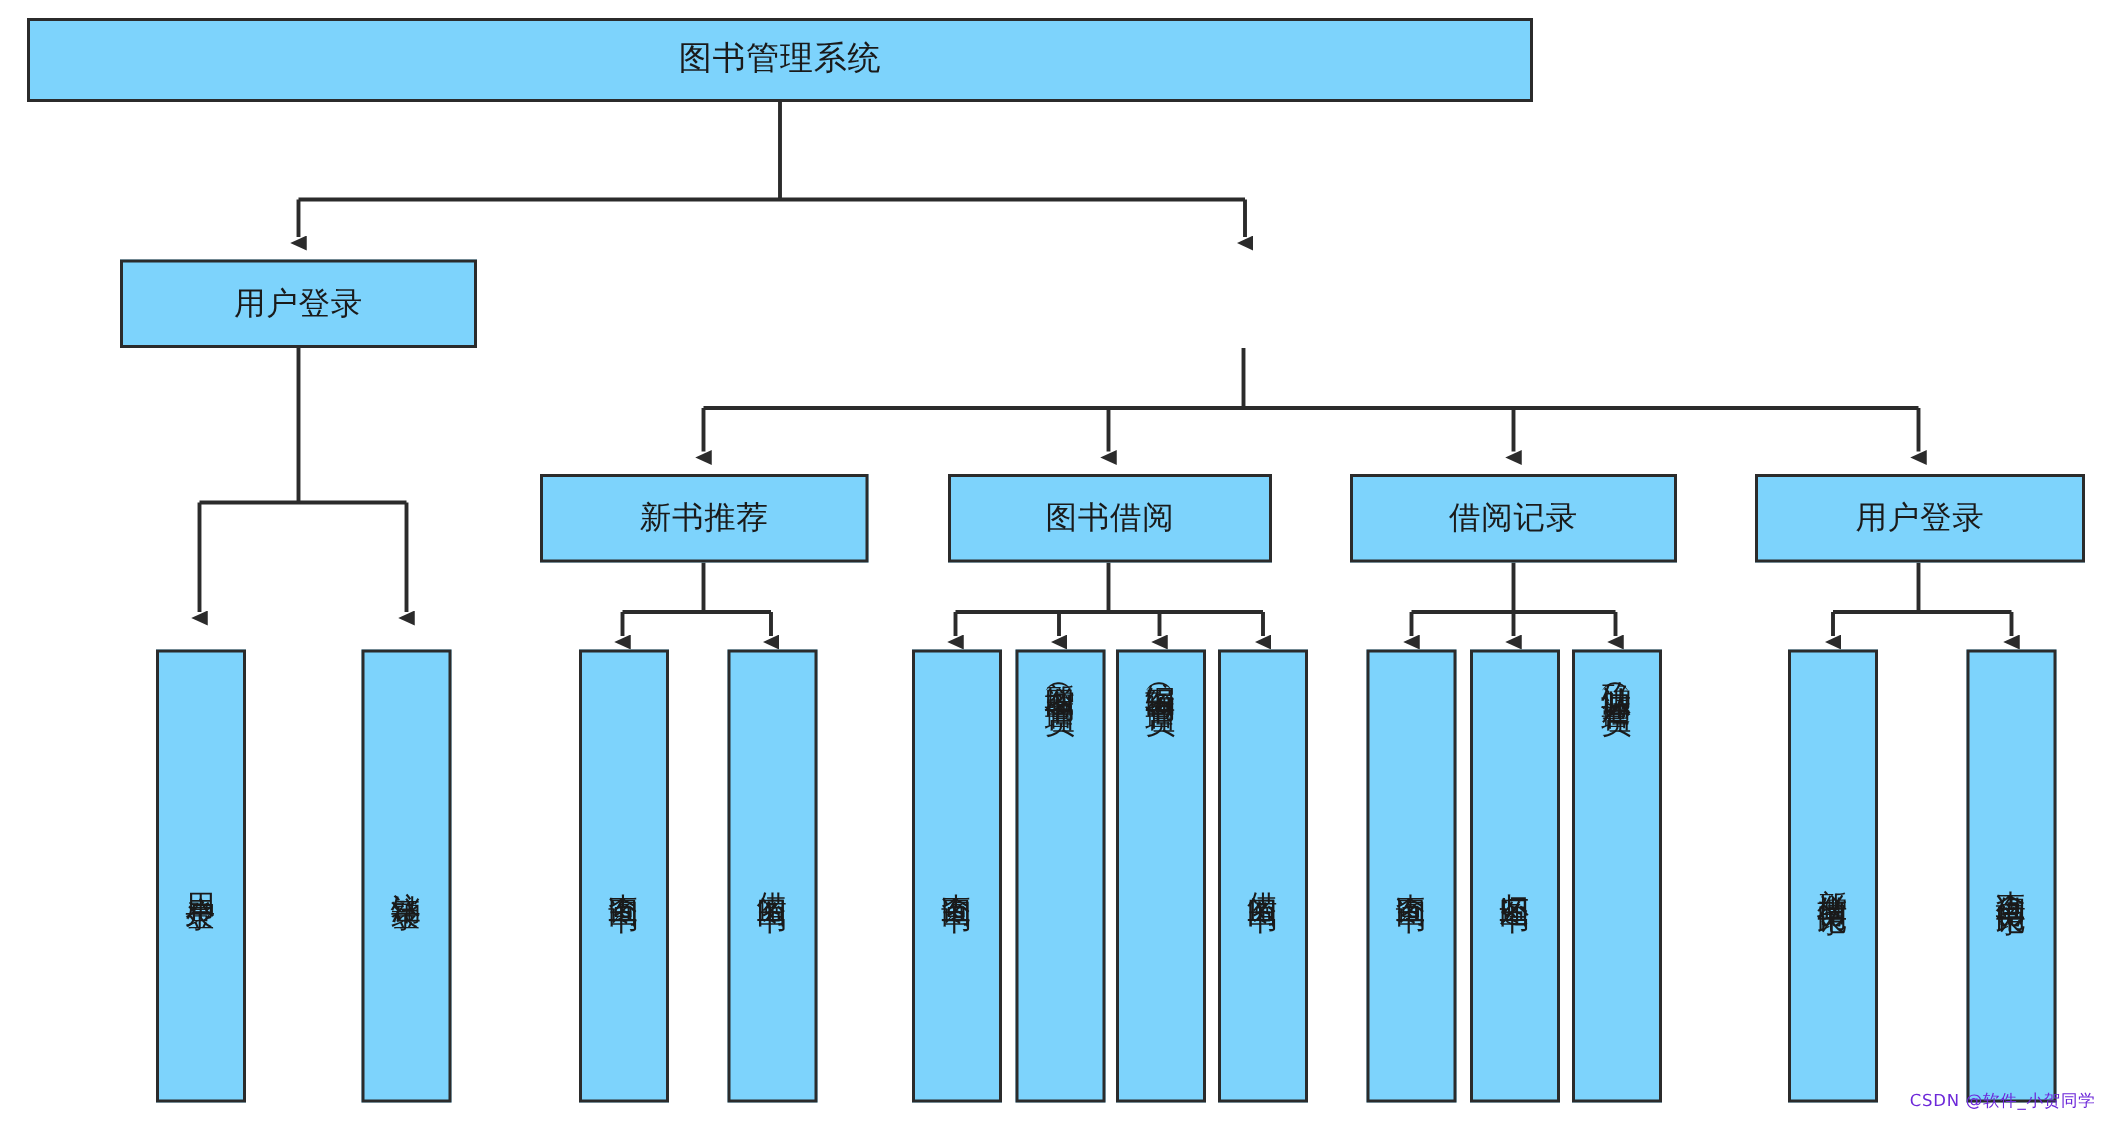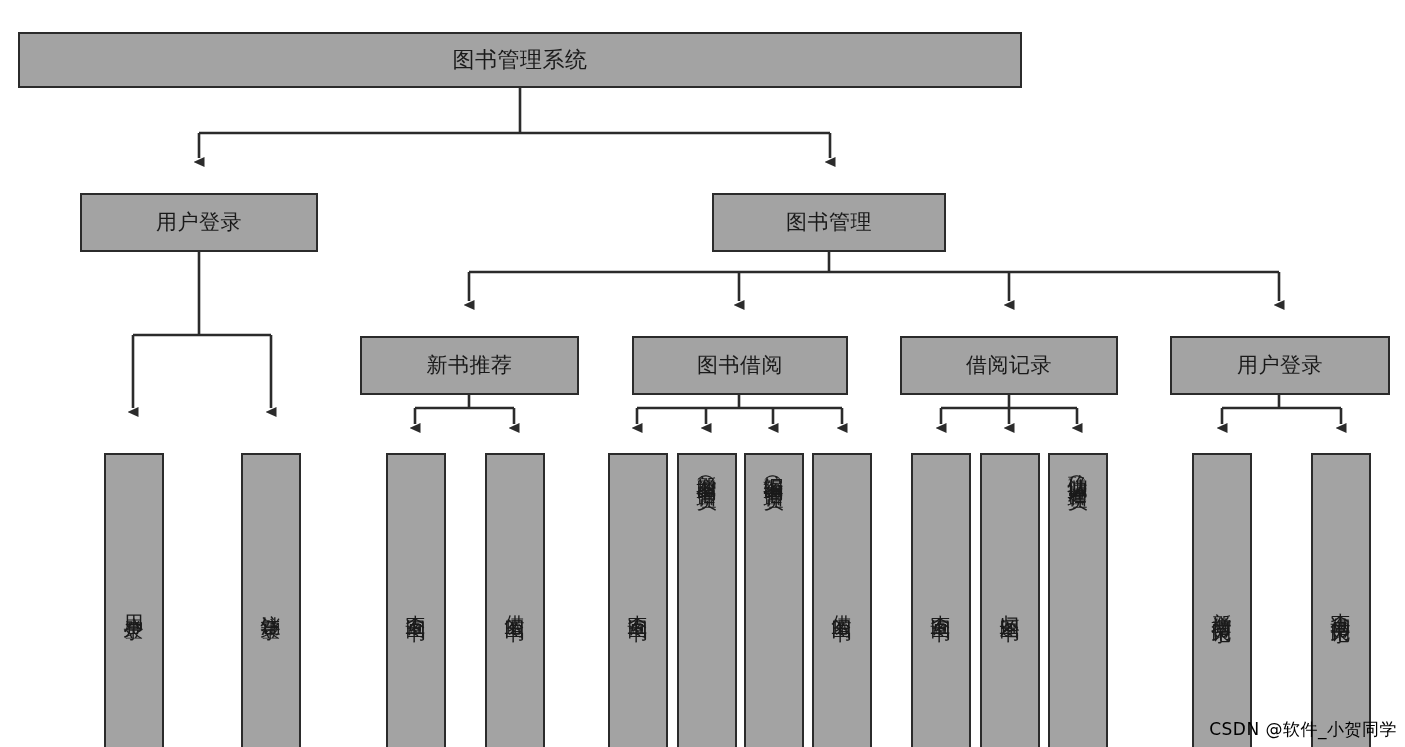--- a/index.html
+++ b/index.html
@@ -22,26 +22,25 @@
     position: absolute;
     left: 0;
     top: 0;
     width: 1405px;
     height: 747px;
   }
   .node-box {
     position: absolute;
     box-sizing: border-box;
     border: 2.5px solid #2b2b2b;
-    background: #a3a3a3;
+    background: #7dd3fc;
     display: flex;
     align-items: center;
     justify-content: center;
     color: #1a1a1a;
-    margin-top: 20px;
   }
   .node-label {
     display: block;
     text-align: center;
     line-height: 1.22;
     letter-spacing: 0.5px;
   }
   .node-box.horizontal .node-label {
     font-size: 21px;
     writing-mode: horizontal-tb;
@@ -63,22 +62,22 @@
     white-space: nowrap;
   }
   .node-box.vertical.center-v {
     align-items: center;
     padding-top: 0;
   }
   #watermark {
     position: absolute;
     right: 8px;
     bottom: 6px;
-    font-size: 17px;
-    color: #000000;
+    font-size: 11px;
+    color: #6d28d9;
     letter-spacing: 0.5px;
     user-select: none;
     pointer-events: none;
     margin-left: 20px;
   }
 </style>
 </head>
 <body>
 
 <div id="diagram-root">
@@ -135,23 +134,20 @@
   </svg>
 
   <div class="node-box horizontal root" style="left:18px; top:12px; width:1004px; height:56px;">
     <span class="node-label">图书管理系统</span>
   </div>
 
   <div class="node-box horizontal" style="left:80px; top:173px; width:238px; height:59px;">
     <span class="node-label">用户登录</span>
   </div>
 
-  <div class="node-box horizontal" style="left:712px; top:173px; width:234px; height:59px;">
-    <span class="node-label">图书管理</span>
-  </div>
 
   <div class="node-box horizontal" style="left:360px; top:316px; width:219px; height:59px;">
     <span class="node-label">新书推荐</span>
   </div>
 
   <div class="node-box horizontal" style="left:632px; top:316px; width:216px; height:59px;">
     <span class="node-label">图书借阅</span>
   </div>
 
   <div class="node-box horizontal" style="left:900px; top:316px; width:218px; height:59px;">

